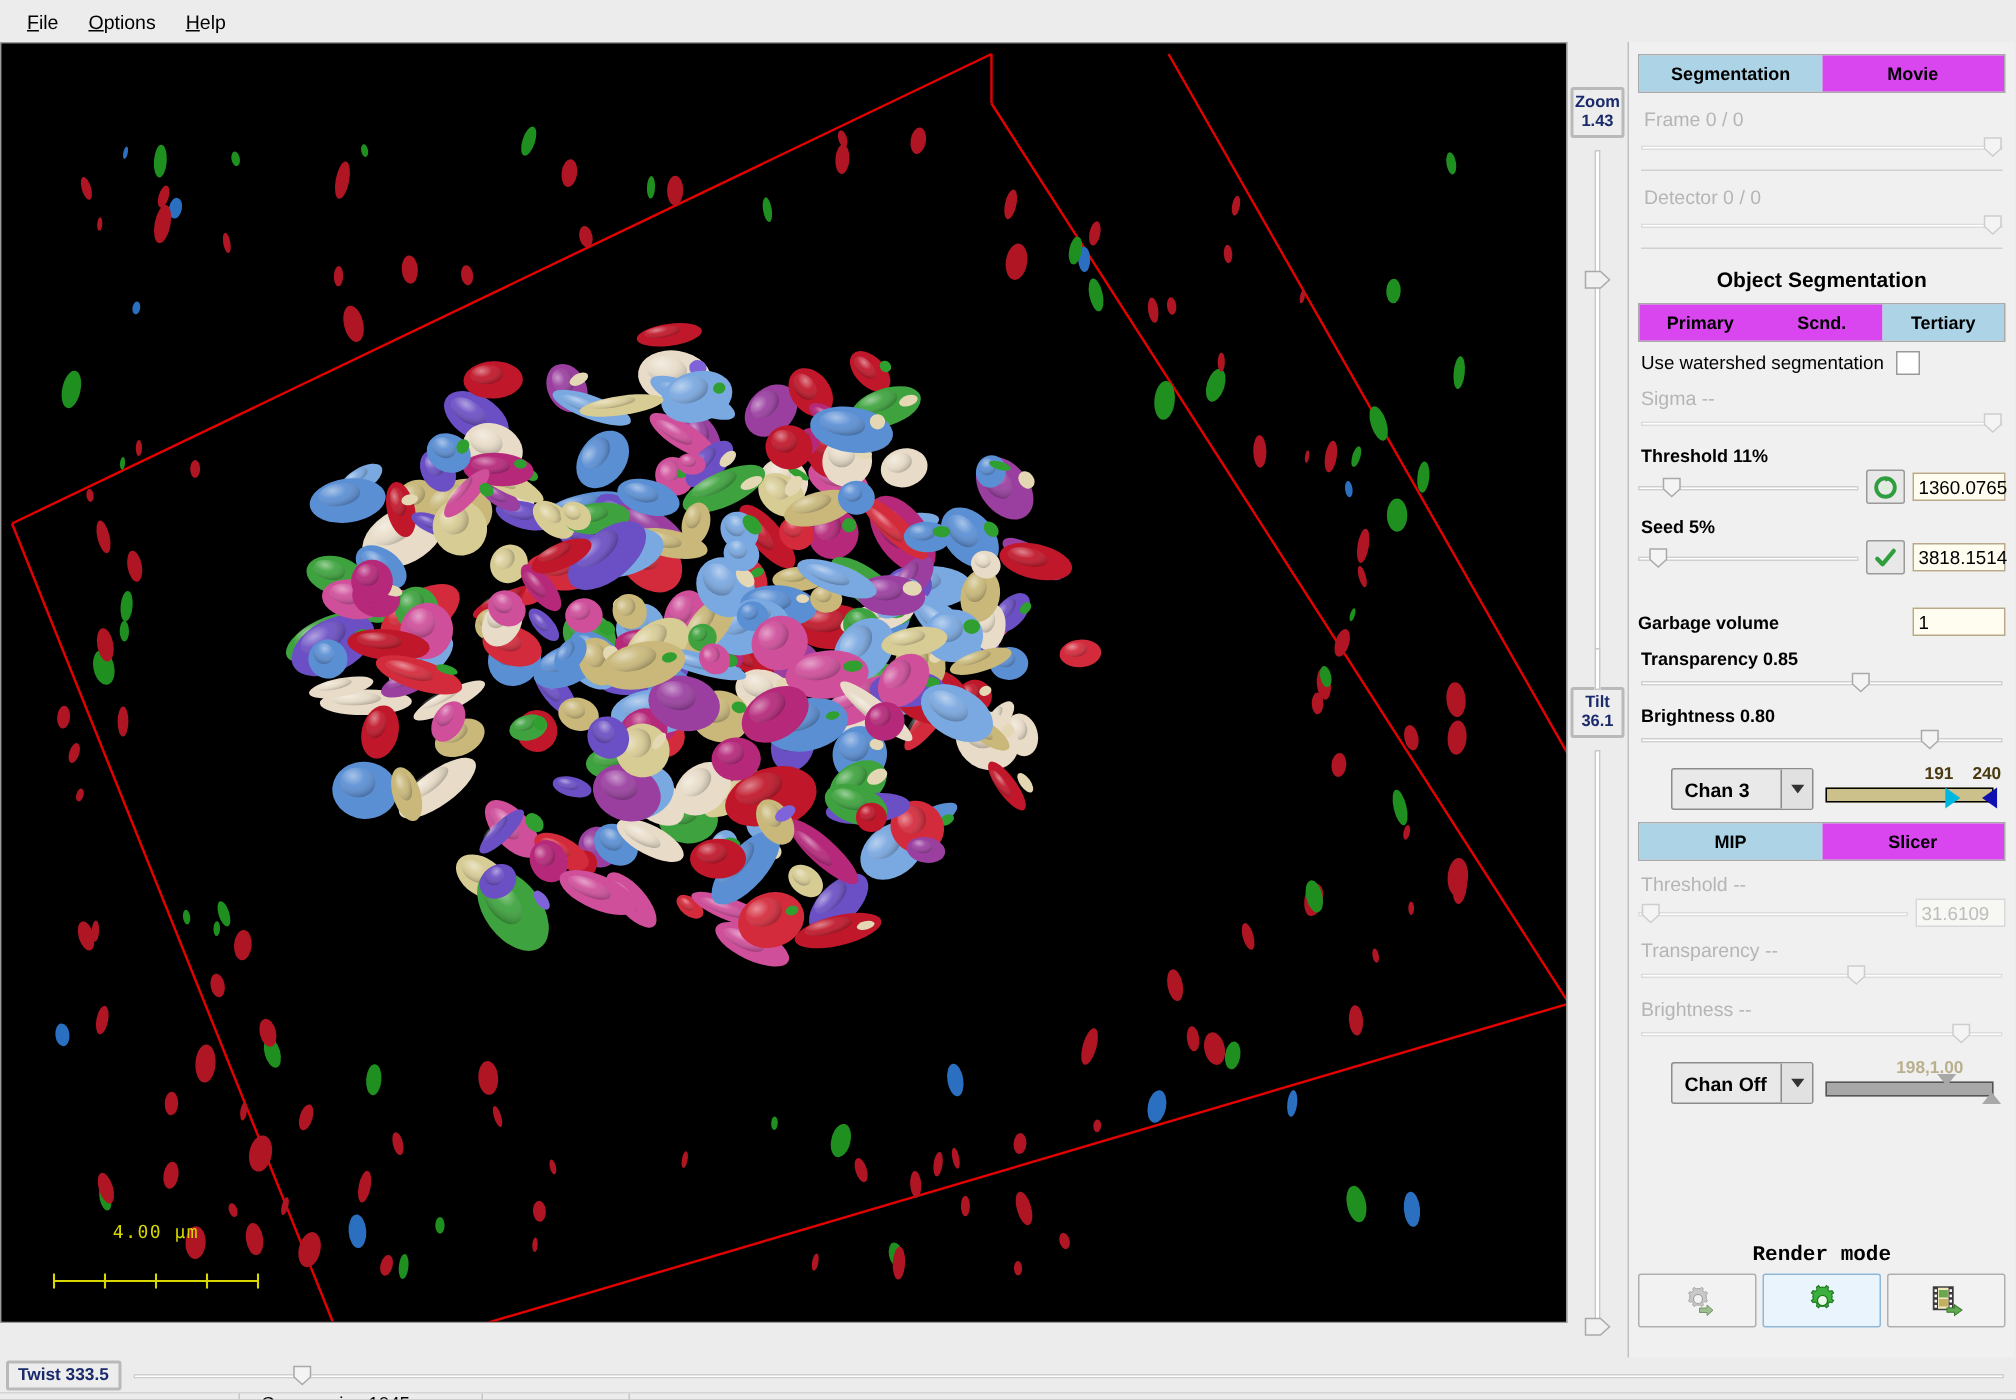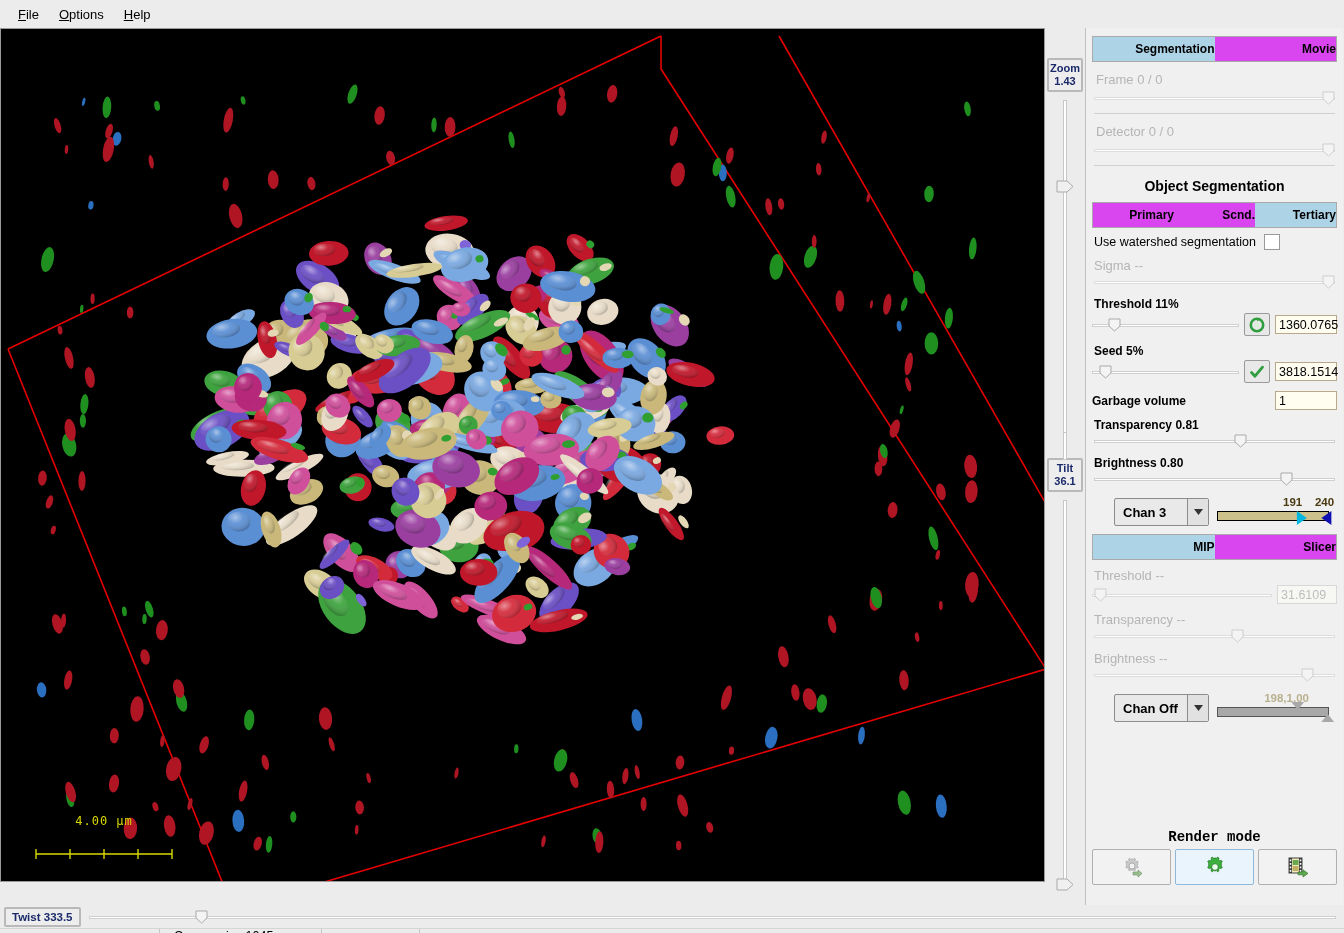--- a/index.html
+++ b/index.html
@@ -31,21 +31,21 @@
   .tagbox{position:absolute;left:2px;width:36px;background:#ededed;
           border:2px solid #b9b9b9;border-radius:2px;text-align:center;
           font-size:11px;font-weight:bold;line-height:13px;padding:2px 0;
           box-sizing:border-box;color:#1a2a6a;}
 
   
   #panel{width:258px;background:#f0f0f0;border-left:1px solid #c0c0c0;
          box-sizing:border-box;padding:0 6px;position:relative;height:877px;}
 
   .tabrow{display:flex;margin-top:8px;border:1px solid #aaa;box-sizing:border-box;}
-  .tab{flex:1;text-align:right;font-size:12px;font-weight:bold;padding:5px 0;
+  .tab{flex:1;text-align:center;font-size:12px;font-weight:bold;padding:5px 0;
        cursor:default;}
   .tab.sel{background:#ADD3E6;}
   .tab.unsel{background:#d946ef;}
 
   .dim-label{color:#b5b5b5;font-size:13px;margin:10px 0 4px 4px;}
   .hr{border-top:1px solid #d0d0d0;margin:8px 2px;}
 
   .hslider{position:relative;height:14px;margin:2px 2px 2px 2px;}
   .htrack{position:absolute;top:6px;left:0;right:0;height:3px;background:#fff;
           border:1px solid #cfcfcf;box-sizing:border-box;}
@@ -1015,26 +1015,26 @@
         </svg>
       </div>
       <div class="iconbtn">
         <svg width="16" height="16" viewBox="0 0 16 16">
           <path d="M2.5 8.5 L6 12.2 L13.5 3.2" fill="none" stroke="#2f9e3f" stroke-width="2.8" stroke-linecap="round" stroke-linejoin="round"></path>
         </svg>
       </div>
       <div class="numfield">3818.1514</div>
     </div>
 
-    <div class="row" style="margin-top:8px;">
+    <div class="row" style="margin-top:22px;">
       <div class="param-lbl" style="margin:0;flex:1;">Garbage volume</div>
       <div class="numfield">1</div>
     </div>
 
-    <div class="param-lbl">Transparency 0.81</div>
+    <div class="param-lbl">Transparency 0.85</div>
     <div class="hslider">
       <div class="htrack"></div>
       <svg class="hhandle" style="left:58%;" viewBox="0 0 13 14">
         <path d="M1 1 H12 V8 L6.5 13 L1 8 Z" fill="#f4f4f4" stroke="#a9a9a9"></path>
       </svg>
     </div>
 
     <div class="param-lbl">Brightness 0.80</div>
     <div class="hslider">
       <div class="htrack"></div>

